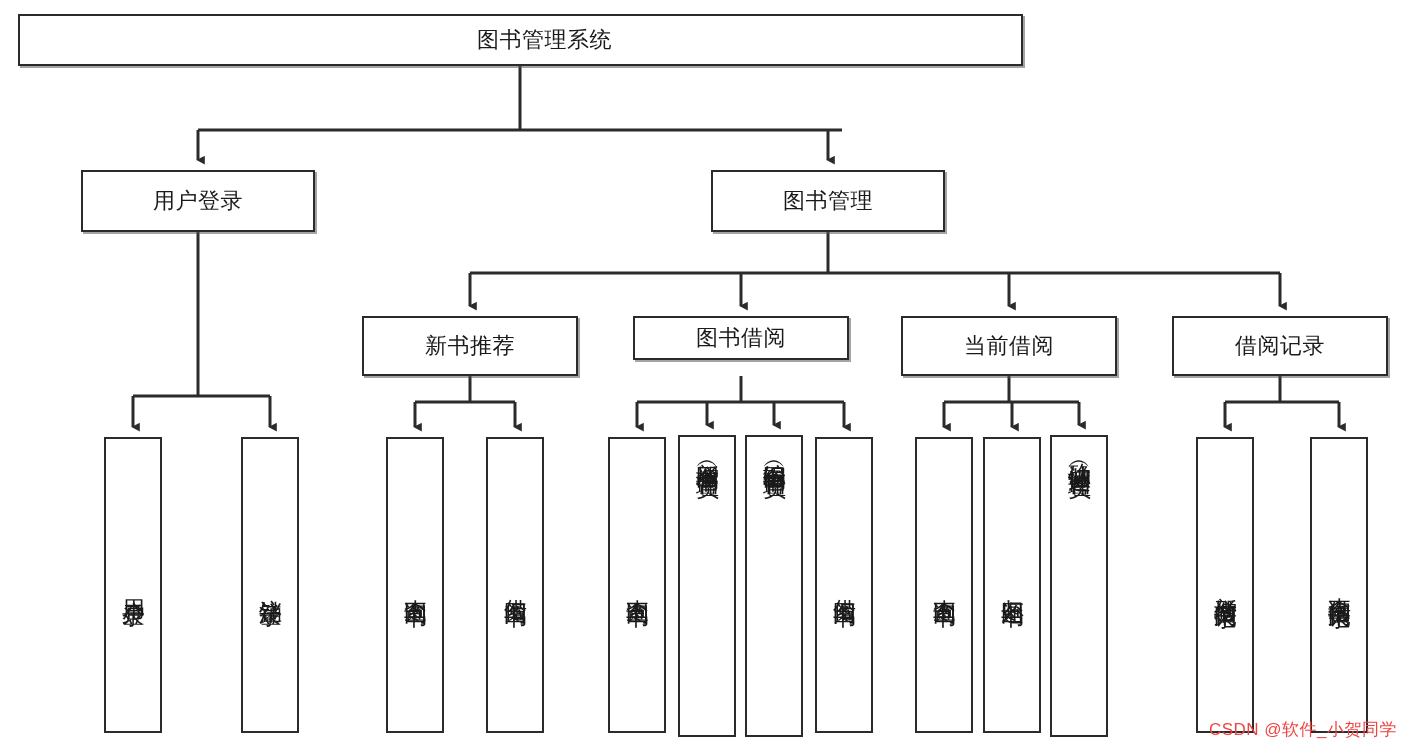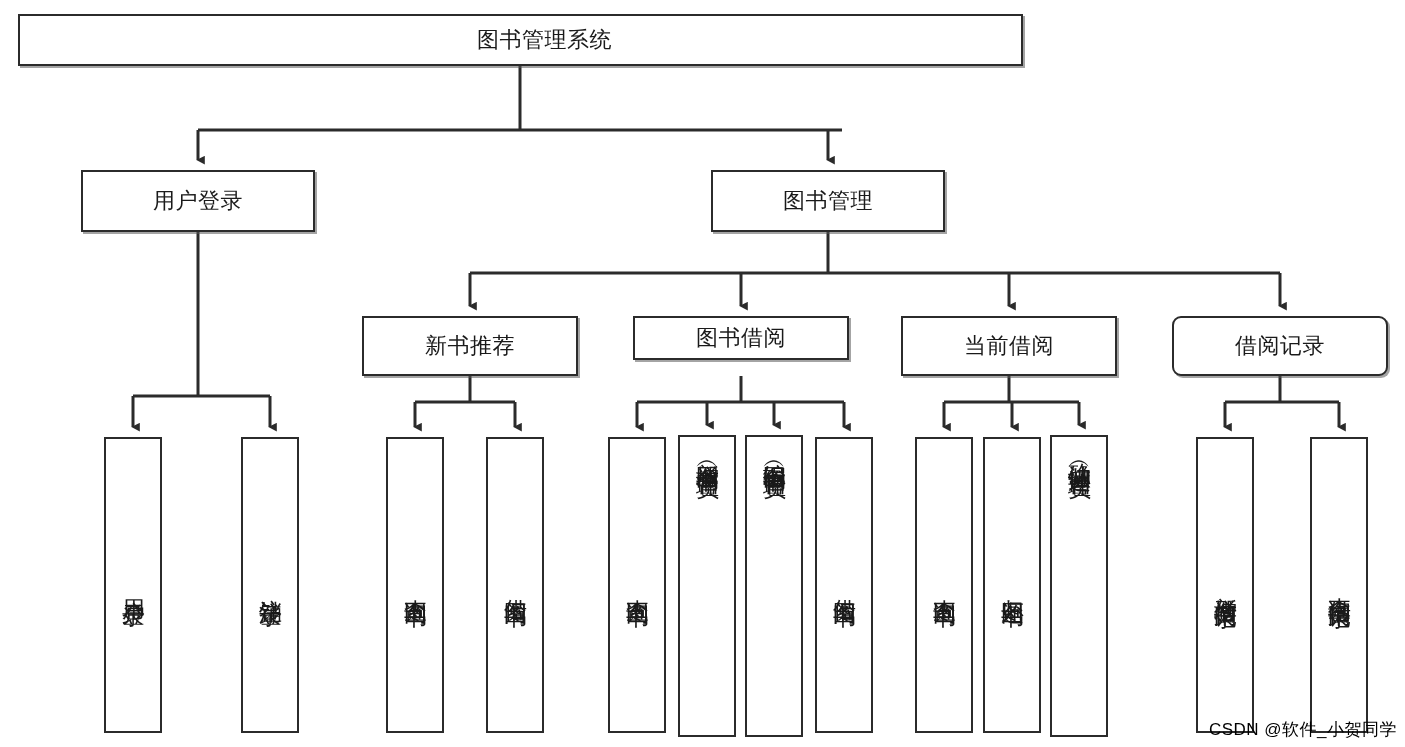--- a/index.html
+++ b/index.html
@@ -58,21 +58,21 @@
   }
   .node.vertical.centered {
     align-items: center;
     padding-top: 0;
   }
   #watermark {
     position: absolute;
     right: 8px;
     bottom: 6px;
     font-size: 17px;
-    color: #000000;
+    color: #ef4444;
     letter-spacing: 0.5px;
     white-space: nowrap;
   }
 </style>
 </head>
 <body>
 
 <div id="canvas">
 
   <svg id="wires" viewBox="0 0 1405 747" width="1405" height="747" xmlns="http://www.w3.org/2000/svg">
@@ -139,21 +139,21 @@
 
   <div class="node shadowed" style="left:711px; top:170px; width:234px; height:62px;">
     <span class="label">图书管理</span>
   </div>
   <div class="node shadowed" style="left:633px; top:316px; width:216px; height:44px;">
     <span class="label">图书借阅</span>
   </div>
   <div class="node shadowed" style="left:901px; top:316px; width:216px; height:60px;">
     <span class="label">当前借阅</span>
   </div>
-  <div class="node shadowed" style="left:1172px; top:316px; width:216px; height:60px;border-radius:9px;">
+  <div class="node shadowed" style="left:1172px; top:316px; width:216px; height:60px;">
     <span class="label">借阅记录</span>
   </div>
 
   <div class="node vertical centered" style="left:104px; top:437px; width:58px; height:296px;">
     <span class="label">用户登录</span>
   </div>
   <div class="node vertical centered" style="left:241px; top:437px; width:58px; height:296px;">
     <span class="label">注销登录</span>
   </div>
 

